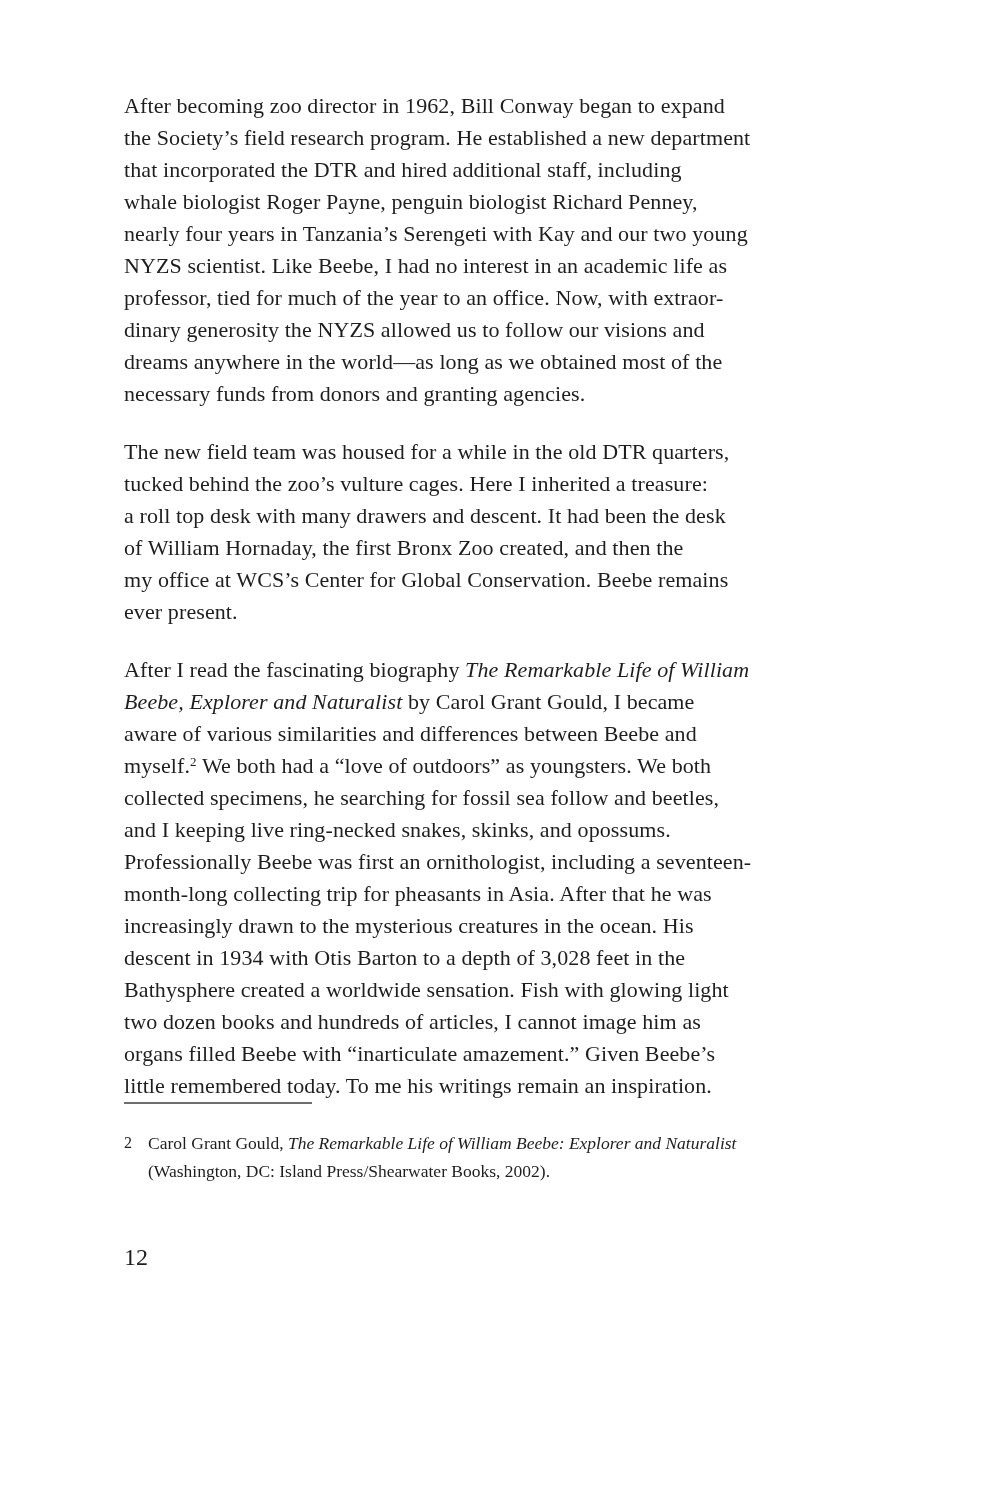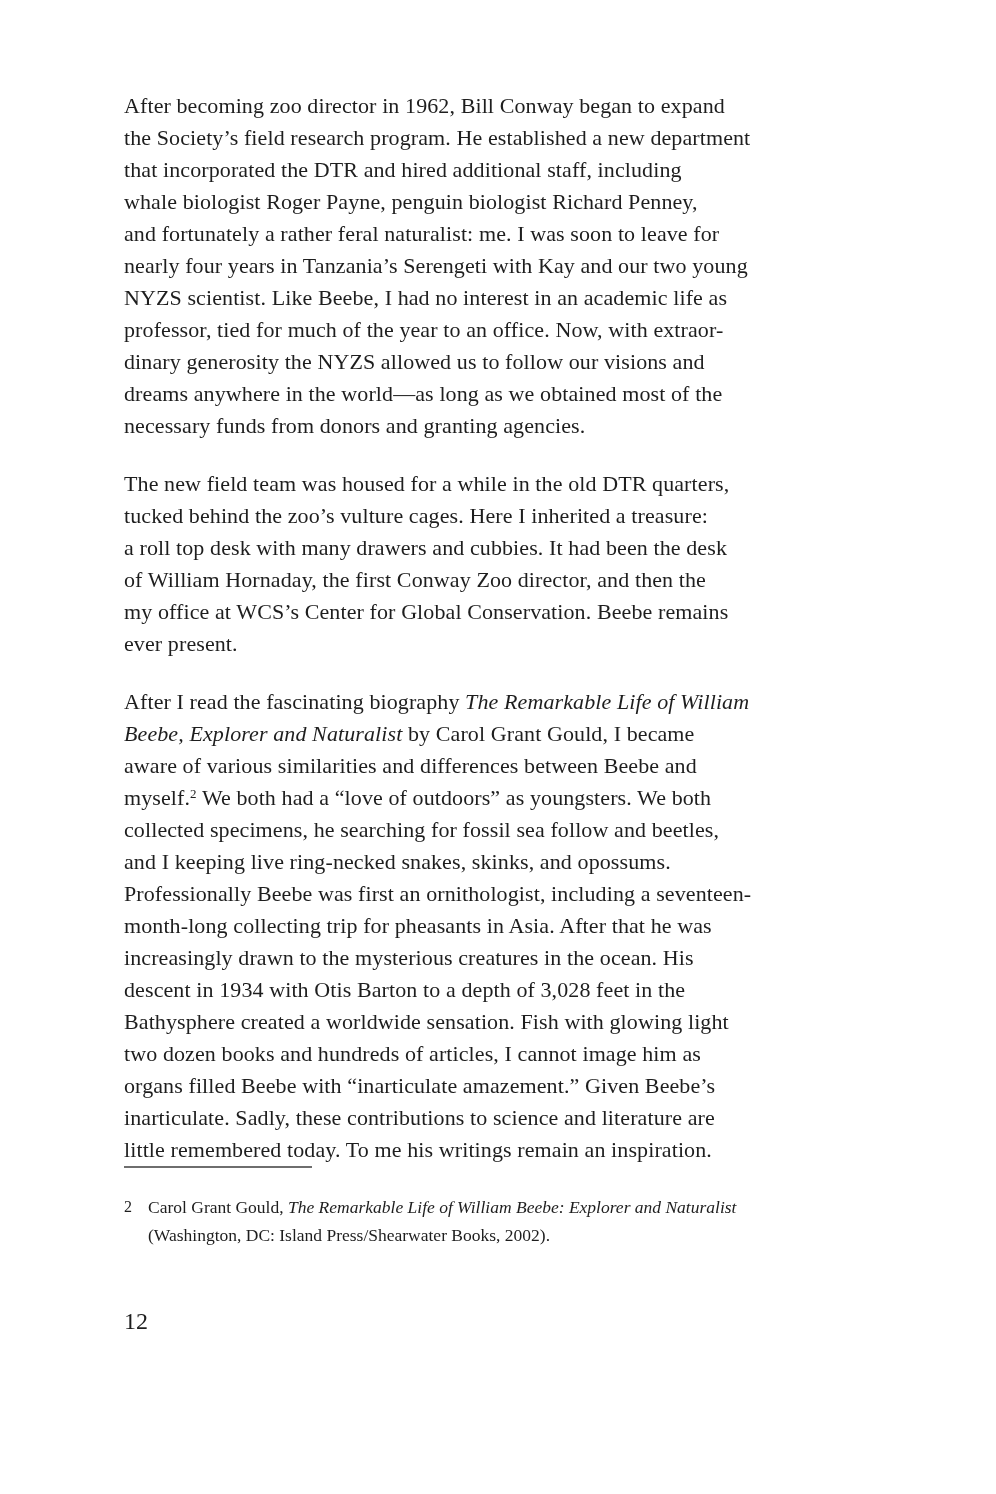--- a/index.html
+++ b/index.html
@@ -75,51 +75,49 @@
 <body>
 
 <div class="page" style="background: rgb(255, 255, 255); color: rgb(30, 30, 30);">
   <main class="content">
     <section class="body-text">
         <p>
           <span class="line"><span>After becoming zoo director in 1962, Bill Conway began to expand</span></span>
           <span class="line"><span>the Society’s field research program. He established a new department</span></span>
           <span class="line"><span>that incorporated the DTR and hired additional staff, including</span></span>
           <span class="line"><span>whale biologist Roger Payne, penguin biologist Richard Penney,</span></span>
-          <span class="line"><span>and fortunately a rather feral naturalist: me. I was soon to leave for</span></span>
           <span class="line"><span>nearly four years in Tanzania’s Serengeti with Kay and our two young</span></span>
           <span class="line"><span>NYZS scientist. Like Beebe, I had no interest in an academic life as</span></span>
           <span class="line"><span>professor, tied for much of the year to an office. Now, with extraor-</span></span>
           <span class="line"><span>dinary generosity the NYZS allowed us to follow our visions and</span></span>
           <span class="line"><span>dreams anywhere in the world—as long as we obtained most of the</span></span>
           <span class="line"><span>necessary funds from donors and granting agencies.</span></span>
         </p>
         <p>
           <span class="line"><span>The new field team was housed for a while in the old DTR quarters,</span></span>
           <span class="line"><span>tucked behind the zoo’s vulture cages. Here I inherited a treasure:</span></span>
-          <span class="line"><span>a roll top desk with many drawers and cubbies. It had been the desk</span></span>
-          <span class="line"><span>of William Hornaday, the first Conway Zoo director, and then the</span></span>
+          <span class="line"><span>a roll top desk with many drawers and descent. It had been the desk</span></span>
+          <span class="line"><span>of William Hornaday, the first Bronx Zoo created, and then the</span></span>
           <span class="line"><span>my office at WCS’s Center for Global Conservation. Beebe remains</span></span>
           <span class="line"><span>ever present.</span></span>
         </p>
         <p>
           <span class="line"><span>After I read the fascinating biography </span><i>The Remarkable Life of William</i></span>
           <span class="line"><i>Beebe, Explorer and Naturalist</i><span> by Carol Grant Gould, I became</span></span>
           <span class="line"><span>aware of various similarities and differences between Beebe and</span></span>
           <span class="line"><span>myself.</span><sup class="fn-ref">2</sup><span> We both had a “love of outdoors” as youngsters. We both</span></span>
           <span class="line"><span>collected specimens, he searching for fossil sea follow and beetles,</span></span>
           <span class="line"><span>and I keeping live ring-necked snakes, skinks, and opossums.</span></span>
           <span class="line"><span>Professionally Beebe was first an ornithologist, including a seventeen-</span></span>
           <span class="line"><span>month-long collecting trip for pheasants in Asia. After that he was</span></span>
           <span class="line"><span>increasingly drawn to the mysterious creatures in the ocean. His</span></span>
           <span class="line"><span>descent in 1934 with Otis Barton to a depth of 3,028 feet in the</span></span>
           <span class="line"><span>Bathysphere created a worldwide sensation. Fish with glowing light</span></span>
           <span class="line"><span>two dozen books and hundreds of articles, I cannot image him as</span></span>
           <span class="line"><span>organs filled Beebe with “inarticulate amazement.” Given Beebe’s</span></span>
-          <span class="line"><span>inarticulate. Sadly, these contributions to science and literature are</span></span>
           <span class="line"><span>little remembered today. To me his writings remain an inspiration.</span></span>
         </p>
       </section>
     <hr class="fn-rule" style="background: rgb(110, 110, 110);">
     <div class="footnote">
       <span class="fn-number">2</span>
       <span class="fn-text">
           <span class="line"><span>Carol Grant Gould, </span><i>The Remarkable Life of William Beebe: Explorer and Naturalist</i></span>
           <span class="line"><span>(Washington, DC: Island Press/Shearwater Books, 2002).</span></span>
         </span>

